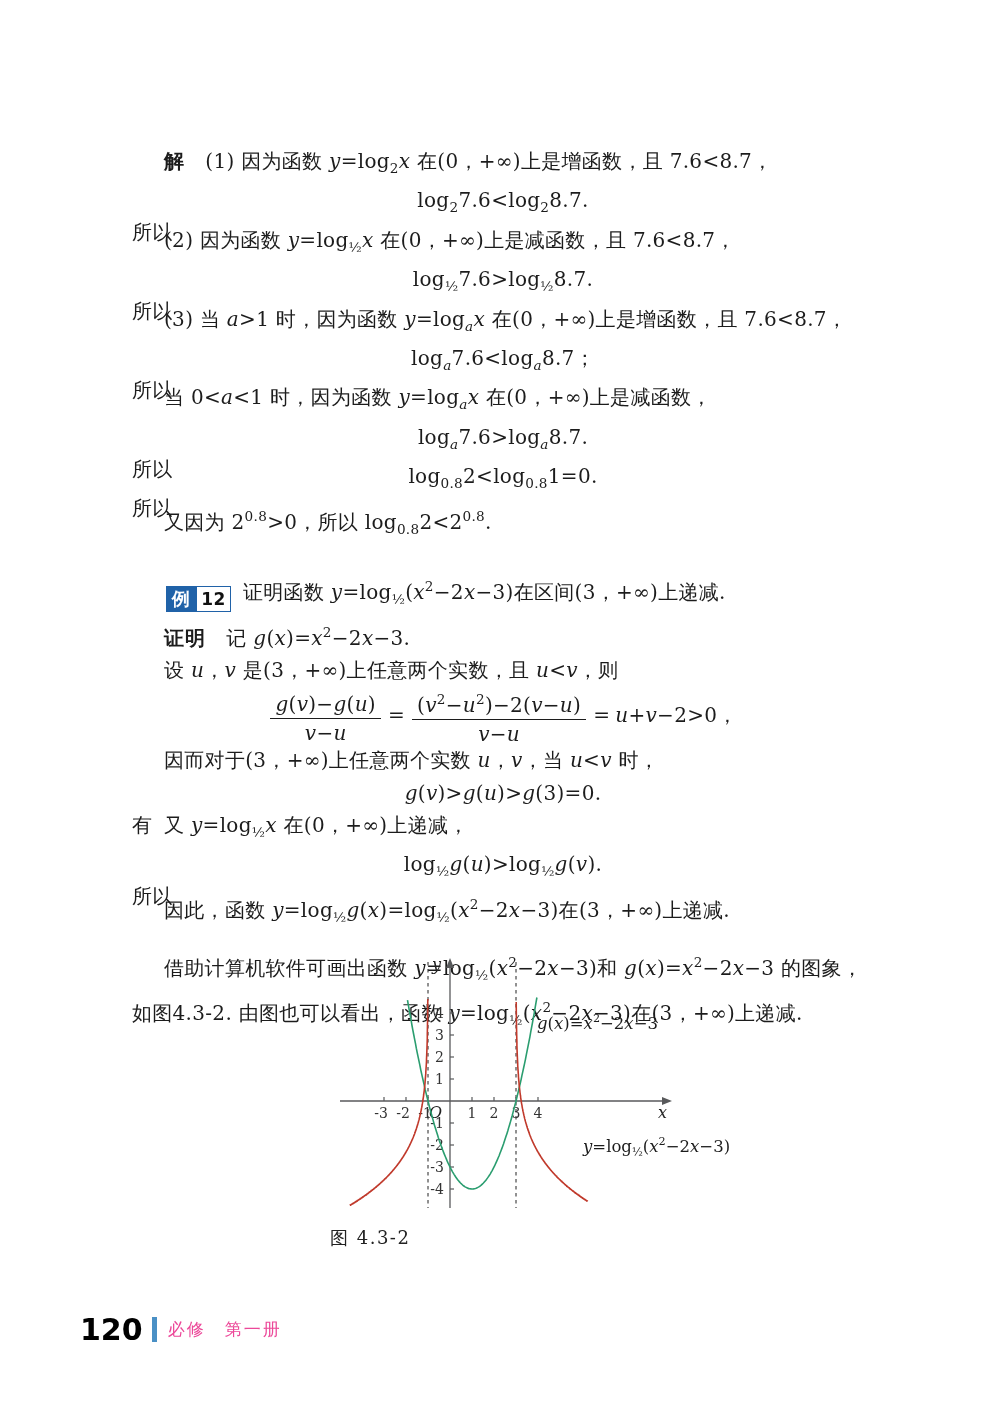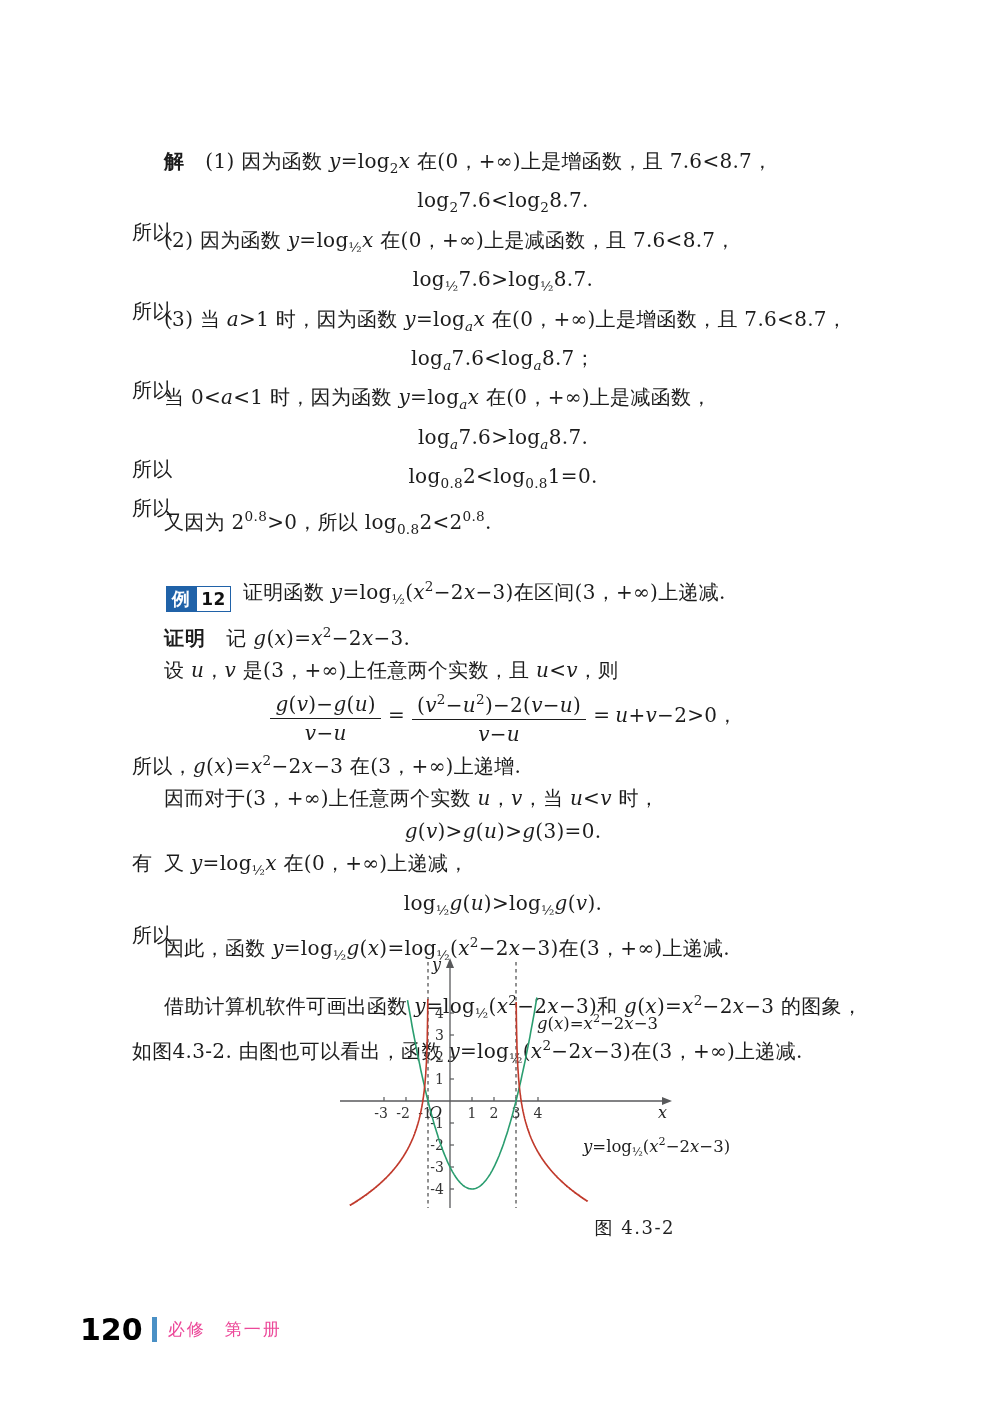--- a/index.html
+++ b/index.html
@@ -32,21 +32,21 @@
         font:bold 18px "DejaVu Sans","Liberation Sans",sans-serif;}
   .b-num{background:#fff;border:1.5px solid #2062a8;color:#111;width:33px;display:flex;align-items:center;justify-content:center;
         font:bold 17px "DejaVu Sans","Liberation Sans",sans-serif;}
   .figure{position:absolute;left:330px;top:954px;width:345px;}
   .figure svg{display:block;}
   .ticklab{font:14px "DejaVu Serif","Liberation Serif",serif;fill:#333;}
   .axlab{font:italic 16px "DejaVu Serif","Liberation Serif",serif;fill:#222;}
   .fig-label{position:absolute;font-size:16.5px;white-space:nowrap;}
   .fig-label.g{left:207px;top:26px;margin-top:32px;}
   .fig-label.log{left:233px;top:181px;margin-left:20px;}
-  .fig-caption{text-align:right;font-size:18px;letter-spacing:1.5px;color:#222;}
+  .fig-caption{text-align:left;margin-top:10px;font-size:18px;letter-spacing:1.5px;color:#222;}
   .footer{position:absolute;left:80px;top:1312px;display:flex;align-items:center;}
   .page-num{font-family:"DejaVu Sans","Liberation Sans",sans-serif;font-weight:600;font-size:30px;color:#000000;}
   .footer-bar{width:5px;height:25px;background:#4a90c5;margin:0 11px 0 9px;}
   .footer-text{font-size:17px;color:#ec4899;letter-spacing:2px;}
 </style>
 </head>
 <body>
 
 <div class="content">
   <div>
@@ -66,21 +66,20 @@
         </span><span>证明函数 <i>y</i>=log<sub>½</sub>(<i>x</i><sup>2</sup>−2<i>x</i>−3)在区间(3，+∞)上递减.</span></div>
       <div class="line para"><span class="hei">证明</span>　记 <i>g</i>(<i>x</i>)=<i>x</i><sup>2</sup>−2<i>x</i>−3.</div>
       <div class="line para">设 <i>u</i>，<i>v</i> 是(3，+∞)上任意两个实数，且 <i>u</i>&lt;<i>v</i>，则</div>
       <div class="line eq"><span class="frac">
           <span class="fnum"><i>g</i>(<i>v</i>)−<i>g</i>(<i>u</i>)</span>
           <span class="fden"><i>v</i>−<i>u</i></span>
         </span><span class="eqop">=</span><span class="frac">
           <span class="fnum">(<i>v</i><sup>2</sup>−<i>u</i><sup>2</sup>)−2(<i>v</i>−<i>u</i>)</span>
           <span class="fden"><i>v</i>−<i>u</i></span>
         </span><span class="eqop">=</span><i>u</i>+<i>v</i>−2&gt;0，</div>
-      <div class="line">所以，<i>g</i>(<i>x</i>)=<i>x</i><sup>2</sup>−2<i>x</i>−3 在(3，+∞)上递增.</div>
       <div class="line para">因而对于(3，+∞)上任意两个实数 <i>u</i>，<i>v</i>，当 <i>u</i>&lt;<i>v</i> 时，</div>
       <div class="line lc"><span class="lbl">有</span><span><i>g</i>(<i>v</i>)&gt;<i>g</i>(<i>u</i>)&gt;<i>g</i>(3)=0.</span></div>
       <div class="line para">又 <i>y</i>=log<sub>½</sub><i>x</i> 在(0，+∞)上递减，</div>
       <div class="line lc"><span class="lbl">所以</span><span>log<sub>½</sub><i>g</i>(<i>u</i>)&gt;log<sub>½</sub><i>g</i>(<i>v</i>).</span></div>
       <div class="line para">因此，函数 <i>y</i>=log<sub>½</sub><i>g</i>(<i>x</i>)=log<sub>½</sub>(<i>x</i><sup>2</sup>−2<i>x</i>−3)在(3，+∞)上递减.</div>
       <div class="line para" style="margin-top: 13px;">借助计算机软件可画出函数 <i>y</i>=log<sub>½</sub>(<i>x</i><sup>2</sup>−2<i>x</i>−3)和 <i>g</i>(<i>x</i>)=<i>x</i><sup>2</sup>−2<i>x</i>−3 的图象，</div>
       <div class="line">如图4.3-2. 由图也可以看出，函数 <i>y</i>=log<sub>½</sub>(<i>x</i><sup>2</sup>−2<i>x</i>−3)在(3，+∞)上递减.</div>
     </div>
 </div>
 

